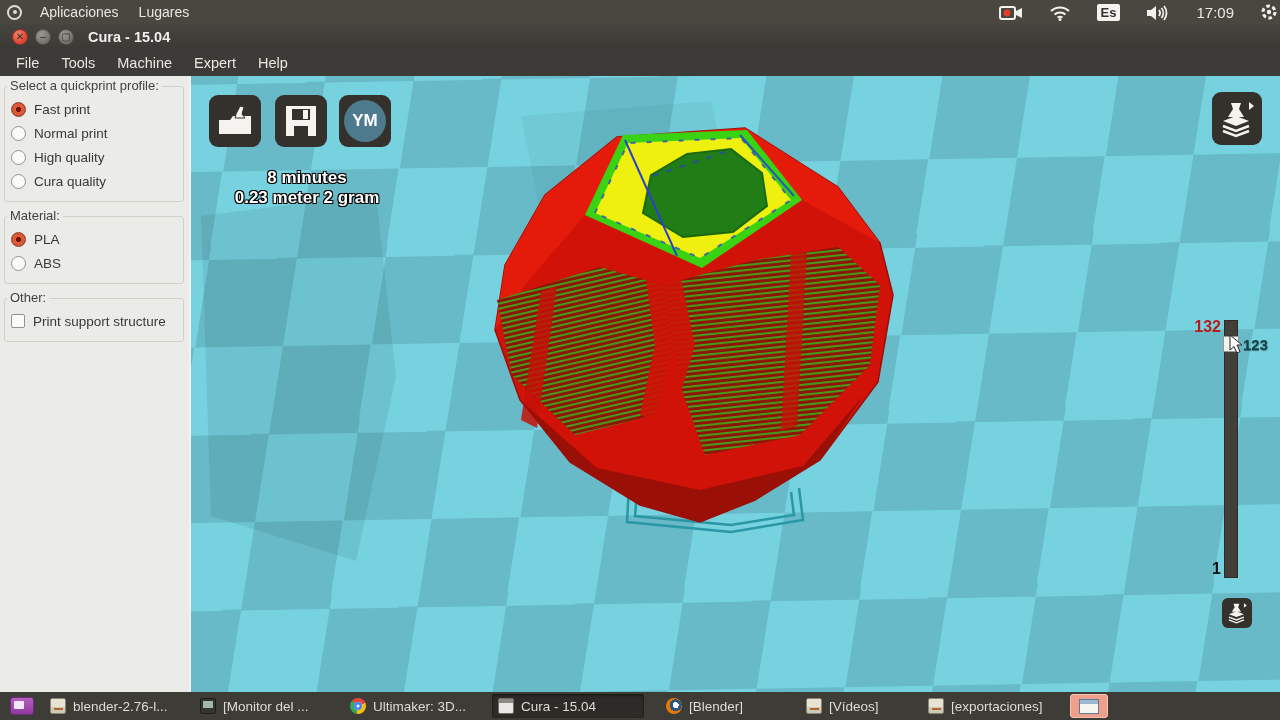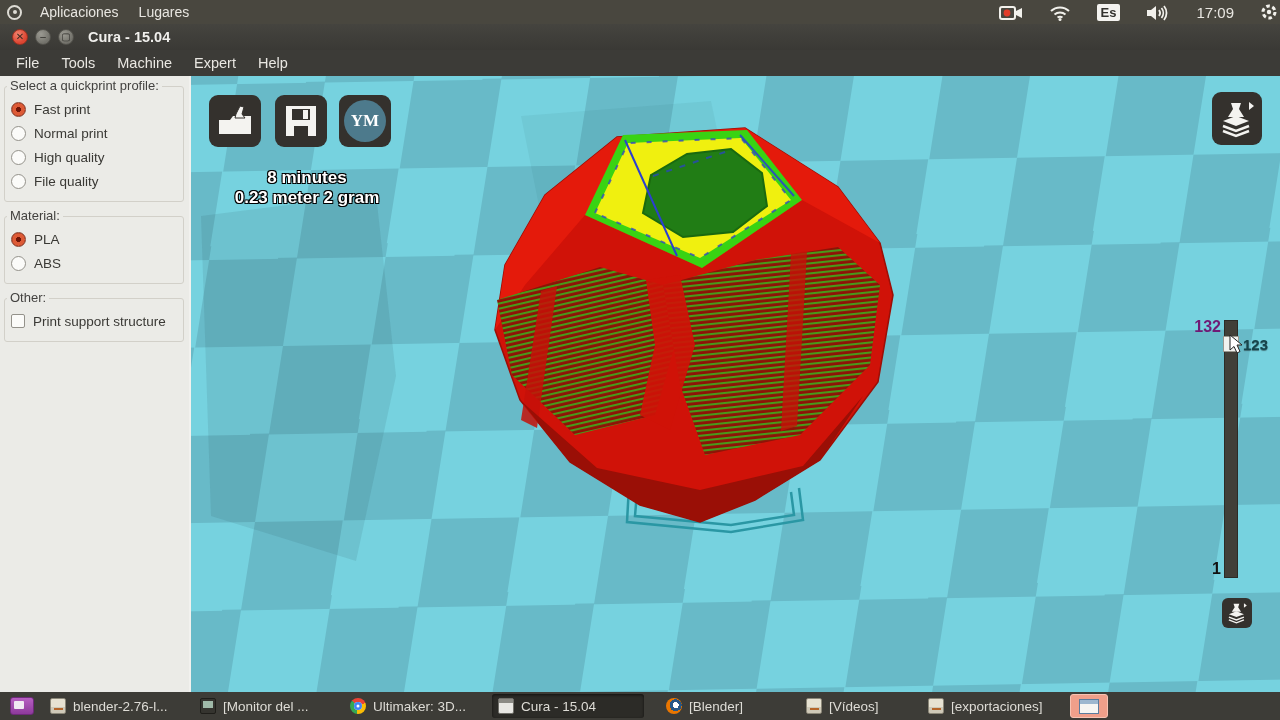--- a/index.html
+++ b/index.html
@@ -57,32 +57,32 @@
   .viewport { position:relative; flex:1; height:100%; overflow:hidden; background:#74d0de; }
   .checker { position:absolute; inset:-90px; background:
     repeating-conic-gradient(#76d2df 0% 25%, #68bac8 0% 50%);
     background-size:176px 176px; transform:skewX(-10deg) rotate(-1deg); }
   .scene { position:absolute; left:0; top:0; }
 
   .gl-btn { position:absolute; background:#34312d; border-radius:9px; border:none;
     display:flex; align-items:center; justify-content:center; }
   .btn-load { left:18px; top:19px; width:52px; height:52px; }
   .btn-save { left:84px; top:19px; width:52px; height:52px; }
-  .btn-share { left:148px; top:19px; width:52px; height:52px;font-family:Liberation Serif, serif; }
+  .btn-share { left:148px; top:19px; width:52px; height:52px; }
   .ym-circle { width:42px; height:42px; border-radius:50%; background:#4d7a8c;
     color:#fff; font-weight:bold; font-size:17px; display:flex; align-items:center; justify-content:center; }
   .btn-viewmode { right:18px; top:16px; width:50px; height:53px; }
   .btn-layers-small { right:28px; top:522px; width:30px; height:30px; border-radius:6px; }
 
   .stats { position:absolute; left:6px; top:92px; width:220px; text-align:center;
     color:#fff; font-weight:bold; font-size:17px; line-height:20px;
     text-shadow:-1px -1px 0 #000, 1px -1px 0 #000, -1px 1px 0 #000, 1px 1px 0 #000; }
 
   .slider-max { position:absolute; left:996px; top:242px; width:34px; text-align:right;
-    font-size:16px; font-weight:bold; color:#701a75; }
+    font-size:16px; font-weight:bold; color:#b91c1c; }
   .slider-min { position:absolute; left:1002px; top:484px; width:28px; text-align:right;
     font-size:16px; font-weight:bold; color:#111; }
   .slider-track { position:absolute; left:1033px; top:244px; width:14px; height:258px;
     background:#413f38; border:1px solid #2c2b26; }
   .slider-handle { position:absolute; left:1032px; top:260px; width:16px; height:16px;
     background:#f2f2ef; border:1px solid #9a9890; }
   .slider-current { position:absolute; left:1052px; top:260px; font-size:15px; font-weight:bold;
     color:#16444c; text-shadow:0 1px 1px rgba(0,0,0,.45); }
   .mouse-cursor { position:absolute; left:1038px; top:258px; }
 
@@ -175,21 +175,21 @@
       <label class="opt">
         <span class="radio"></span>
         <span>Normal print</span>
       </label>
       <label class="opt">
         <span class="radio"></span>
         <span>High quality</span>
       </label>
       <label class="opt">
         <span class="radio"></span>
-        <span>File quality</span>
+        <span>Cura quality</span>
       </label>
     </div>
 
     <div class="group">
       <span class="group-label">Material:</span>
       <label class="opt">
         <span class="radio selected"></span>
         <span>PLA</span>
       </label>
       <label class="opt">

